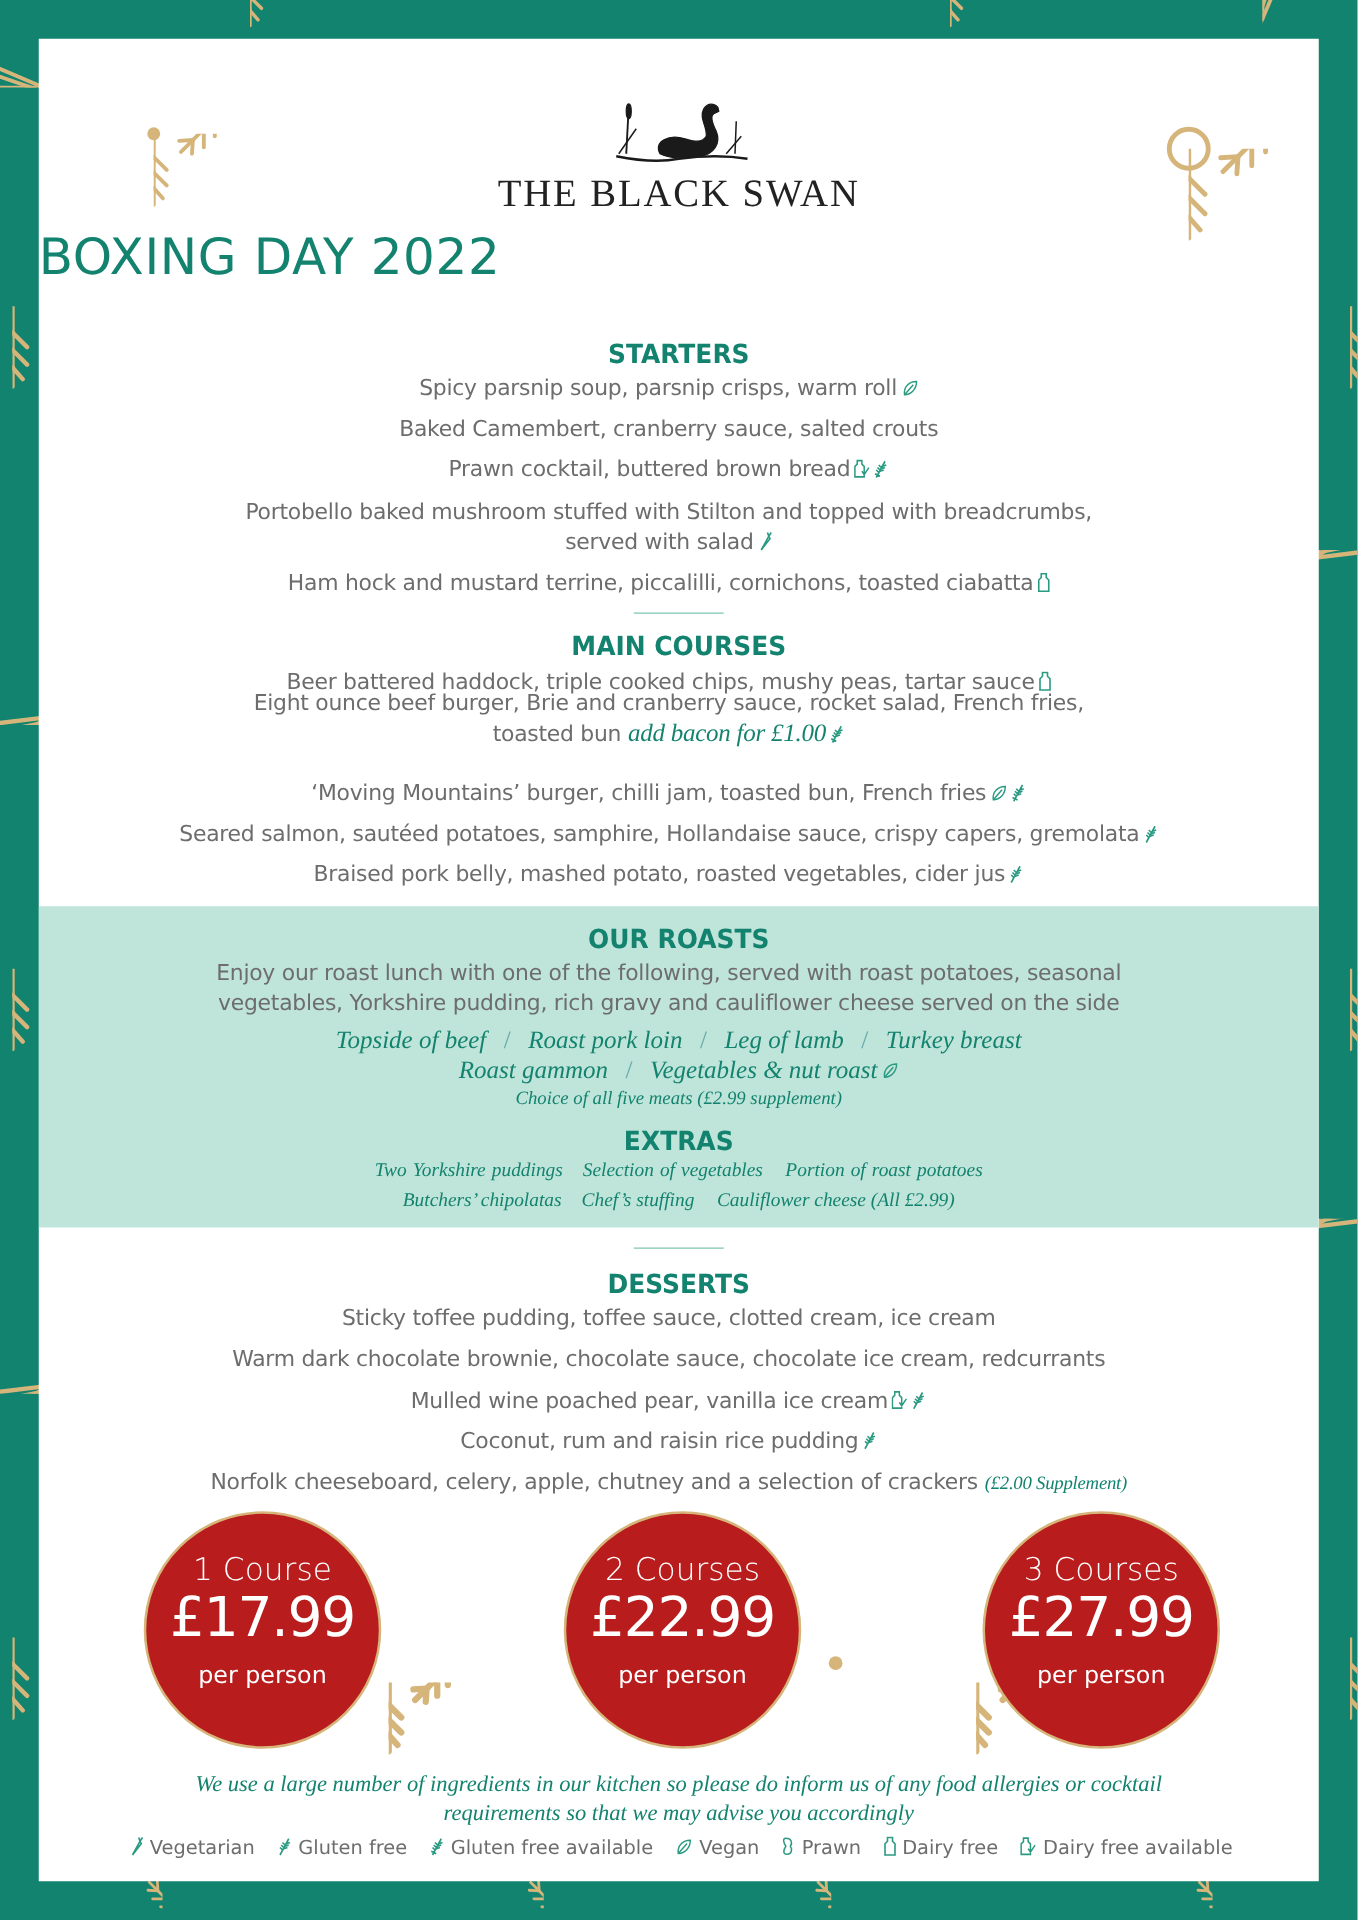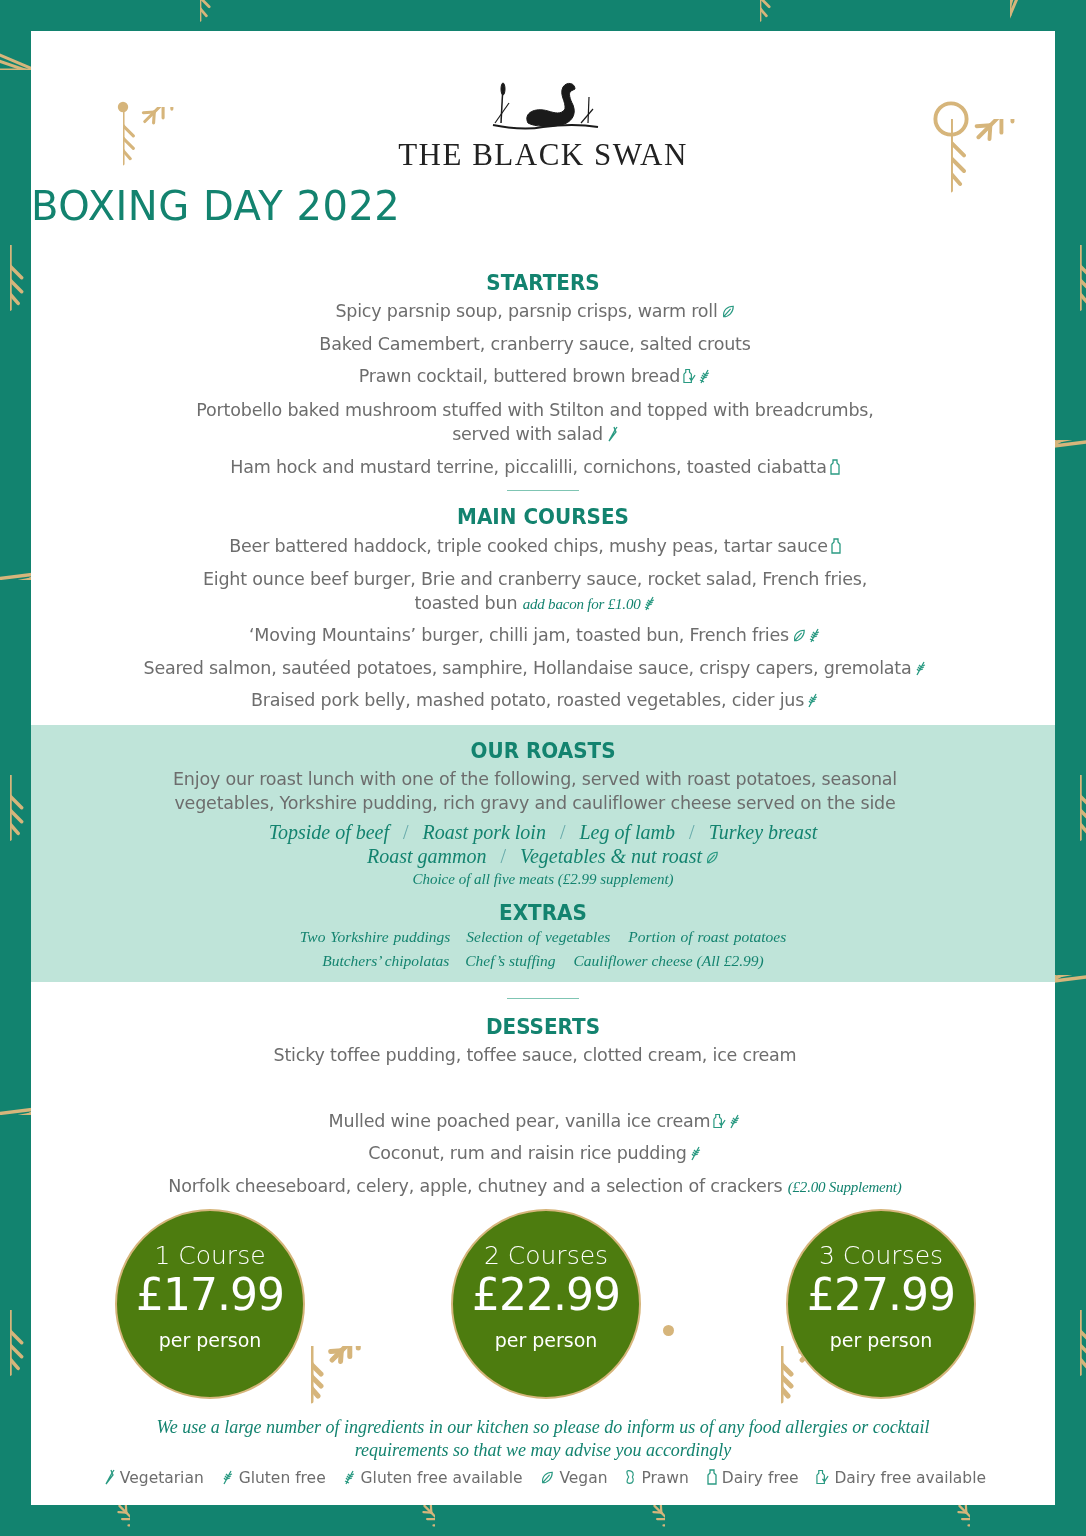--- a/index.html
+++ b/index.html
@@ -39,21 +39,21 @@
   .ico { display:inline-block; vertical-align:-2px; margin-left:3px; }
   .ico svg { stroke:#2a9a82; fill:none; stroke-width:1.3; }
   .roasts { position:absolute; left:0; top:694px; width:1024px; height:257px; background:#bfe4d9; }
   .roast-opts {
     position:absolute; left:0; width:1024px; text-align:center;
     font-family:"Liberation Serif", serif; font-style:italic; color:#13836f; font-size:20px;
   }
   .sep { margin:0 14px; color:#6aa; font-style:normal; }
   .price {
     position:absolute; width:186px; height:186px; border-radius:50%;
-    background:#4d7c0f; border:2px solid #d6b57b; color:#fff; text-align:center;
+    background:#b91c1c; border:2px solid #d6b57b; color:#fff; text-align:center;
     font-family:"DejaVu Sans", sans-serif;
   }
   .price .c { position:absolute; top:30px; width:100%; font-size:25px; font-weight:300; }
   .price .p { position:absolute; top:58px; width:100%; font-size:44px; letter-spacing:-1px; }
   .price .pp { position:absolute; top:118px; width:100%; font-size:19px; }
   .allergy {
     position:absolute; left:0; width:1024px; text-align:center;
     font-family:"Liberation Serif", serif; font-style:italic; color:#13836f; font-size:18px; line-height:23px;
   }
   .legend {
@@ -249,21 +249,21 @@
   <div class="item" style="top:424px"><span>Ham hock and mustard terrine, piccalilli, cornichons, toasted ciabatta</span><span class="ico"><svg width="10" height="16">
           <use href="#i-df"></use>
         </svg></span></div>
 
   <div class="divider" style="top:459px"></div>
 
   <div class="sec-title" style="top:474px">MAIN COURSES</div>
   <div class="item" style="top:503px"><span>Beer battered haddock, triple cooked chips, mushy peas, tartar sauce</span><span class="ico"><svg width="10" height="16">
           <use href="#i-df"></use>
         </svg></span></div>
-  <div class="item" style="top:536px"><span>Eight ounce beef burger, Brie and cranberry sauce, rocket salad, French fries,</span><br><span>toasted bun</span> <span class="ital" style="font-size:15px">add bacon for £1.00</span><span class="ico"><svg width="12" height="16">
+  <div class="item" style="top:520px"><span>Eight ounce beef burger, Brie and cranberry sauce, rocket salad, French fries,</span><br><span>toasted bun</span> <span class="ital" style="font-size:20px">add bacon for £1.00</span><span class="ico"><svg width="12" height="16">
           <use href="#i-gfa"></use>
         </svg></span></div>
   <div class="item" style="top:592px"><span>‘Moving Mountains’ burger, chilli jam, toasted bun, French fries</span><span class="ico"><svg width="14" height="15">
           <use href="#i-vegan"></use>
         </svg></span><span class="ico"><svg width="12" height="16">
           <use href="#i-gfa"></use>
         </svg></span></div>
   <div class="item" style="top:625px"><span>Seared salmon, sautéed potatoes, samphire, Hollandaise sauce, crispy capers, gremolata</span><span class="ico"><svg width="12" height="16">
           <use href="#i-gf"></use>
         </svg></span></div>
@@ -289,20 +289,21 @@
     </div>
     <div class="roast-opts" style="top:227px;font-size:15.5px">
       <span>Butchers’ chipolatas</span><span style="margin:0 8px"></span><span>Chef’s stuffing</span><span style="margin:0 9px"></span><span>Cauliflower cheese (All £2.99)</span>
     </div>
   </div>
 
   <div class="divider" style="top:967px"></div>
 
   <div class="sec-title" style="top:984px">DESSERTS</div>
   <div class="item" style="top:1012px"><span>Sticky toffee pudding, toffee sauce, clotted cream, ice cream</span></div>
+  <div class="item" style="top:1045px"><span>Warm dark chocolate brownie, chocolate sauce, chocolate ice cream, redcurrants</span></div>
   <div class="item" style="top:1078px"><span>Mulled wine poached pear, vanilla ice cream</span><span class="ico"><svg width="13" height="16">
           <use href="#i-dfa"></use>
         </svg></span><span class="ico"><svg width="12" height="16">
           <use href="#i-gf"></use>
         </svg></span></div>
   <div class="item" style="top:1110px"><span>Coconut, rum and raisin rice pudding</span><span class="ico"><svg width="12" height="16">
           <use href="#i-gf"></use>
         </svg></span></div>
   <div class="item" style="top:1143px"><span>Norfolk cheeseboard, celery, apple, chutney and a selection of crackers</span> <span class="ital" style="font-size:15px">(£2.00 Supplement)</span></div>
 

